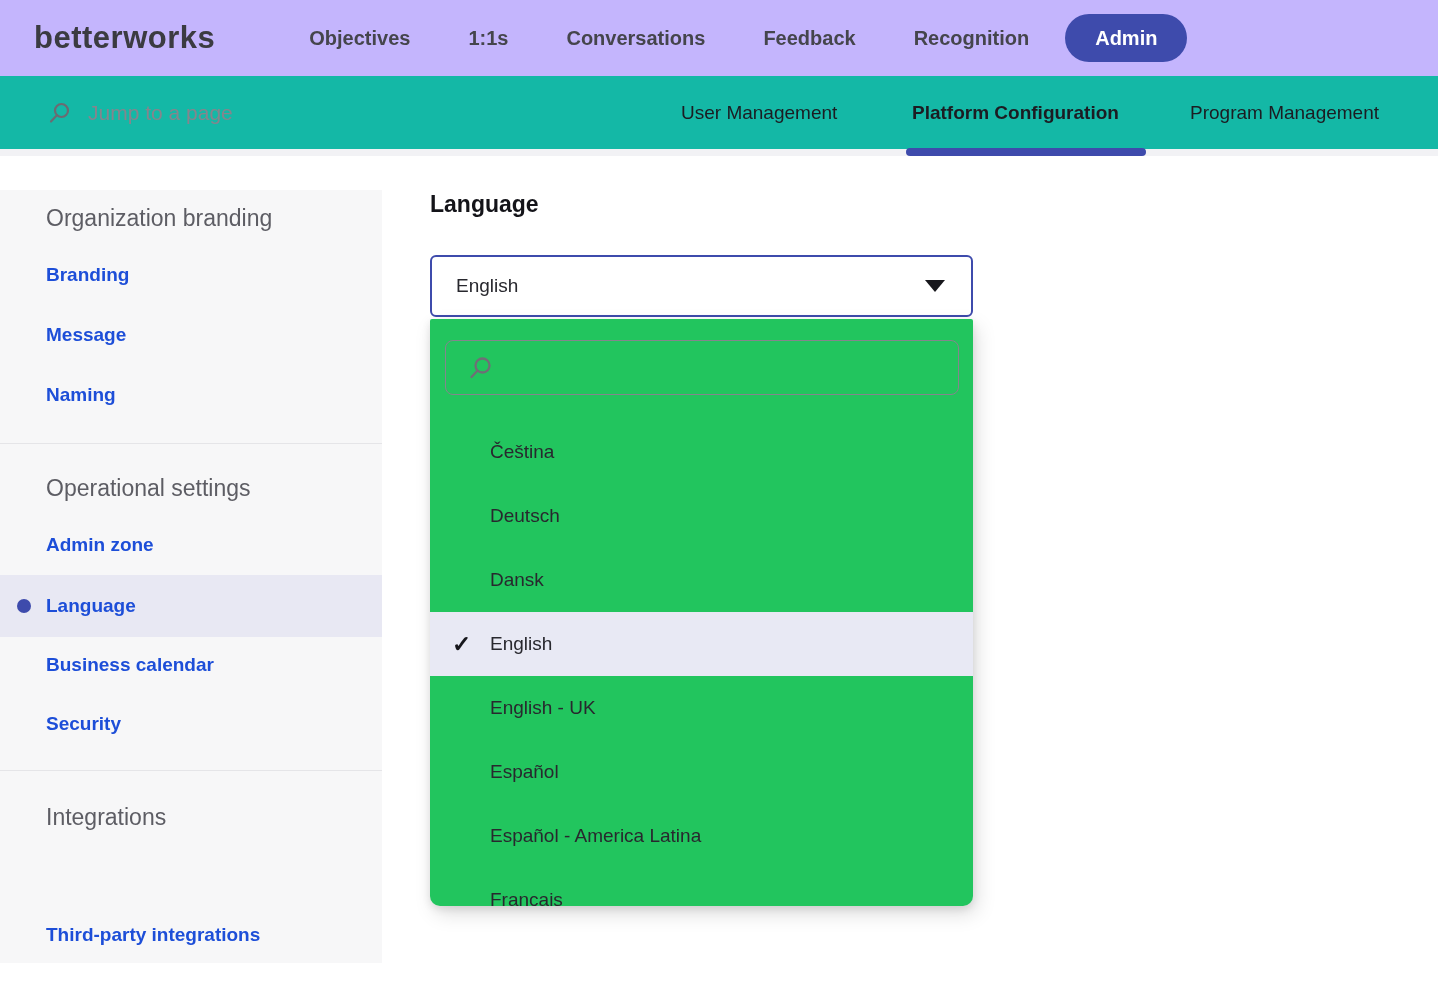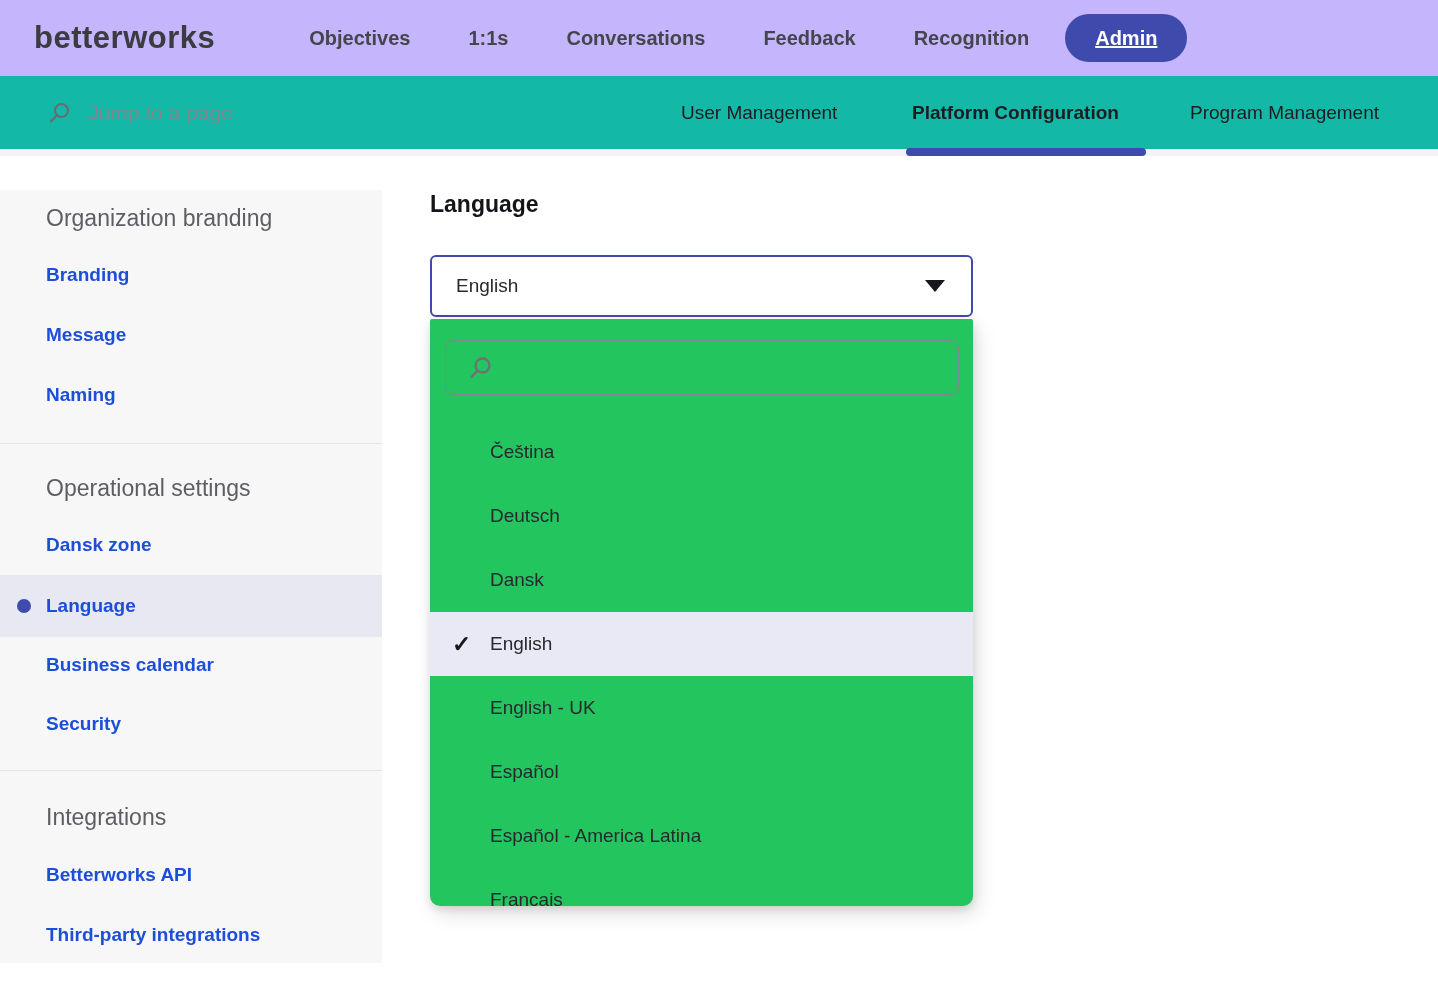--- a/index.html
+++ b/index.html
@@ -8,21 +8,21 @@
 
   
   .topbar { height:76px; background:#c4b5fd; display:flex; align-items:center; }
   .logo { margin-left:34px; font-size:31px; font-weight:600; color:#3b3b41;
           letter-spacing:0.5px; cursor:pointer; }
   .topnav { display:flex; gap:58px; margin-left:94px; align-items:center; }
   .topnav-item { font-size:20px; font-weight:700; color:#45454c; cursor:pointer; }
   .admin-pill { margin-left:36px; height:48px; padding:0 30px; border:none;
                 border-radius:24px; background:#3e4bac; color:#ffffff;
                 font-size:20px; font-weight:700; cursor:pointer;
-                font-family:"Liberation Sans", sans-serif;text-decoration:underline; }
+                font-family:"Liberation Sans", sans-serif; }
 
   
   .subheader { height:73px; background:#14b8a6; position:relative; }
   .search-wrap { position:absolute; left:47px; top:0; height:73px;
                  display:flex; align-items:center; }
   .search-wrap svg { flex:0 0 auto; }
   .jump-input { border:none; outline:none; margin-left:17px; width:420px;
                 font-size:21px; color:#3a3a40; background:transparent;
                 font-family:"Liberation Sans", sans-serif; }
   .jump-input::placeholder { color:#85858d; }
@@ -114,39 +114,36 @@
       <span>Message</span>
     </div>
   <div class="side-row side-item" style="top:183px">
       <span>Naming</span>
     </div>
 
   <div class="side-divider" style="top:253px"></div>
 
   <div class="side-row side-title" style="top:276px">Operational settings</div>
   <div class="side-row side-item" style="top:333px">
-      <span>Dansk zone</span>
+      <span>Admin zone</span>
     </div>
   <div class="side-row side-item selected-row" style="top:385px">
     <span class="bullet"></span>
     <span>Language</span>
   </div>
   <div class="side-row side-item" style="top:453px">
       <span>Business calendar</span>
     </div>
   <div class="side-row side-item" style="top:512px">
       <span>Security</span>
     </div>
 
   <div class="side-divider" style="top:580px"></div>
 
   <div class="side-row side-title" style="top:605px">Integrations</div>
-  <div class="side-row side-item" style="top:663px">
-      <span>Betterworks API</span>
-    </div>
   <div class="side-row side-item" style="top:723px">
       <span>Third-party integrations</span>
     </div>
 </aside>
 
 <h1 class="page-title">Language</h1>
 
 <div class="lang-select">
   <span class="value">English</span>
   <span class="caret"></span>

